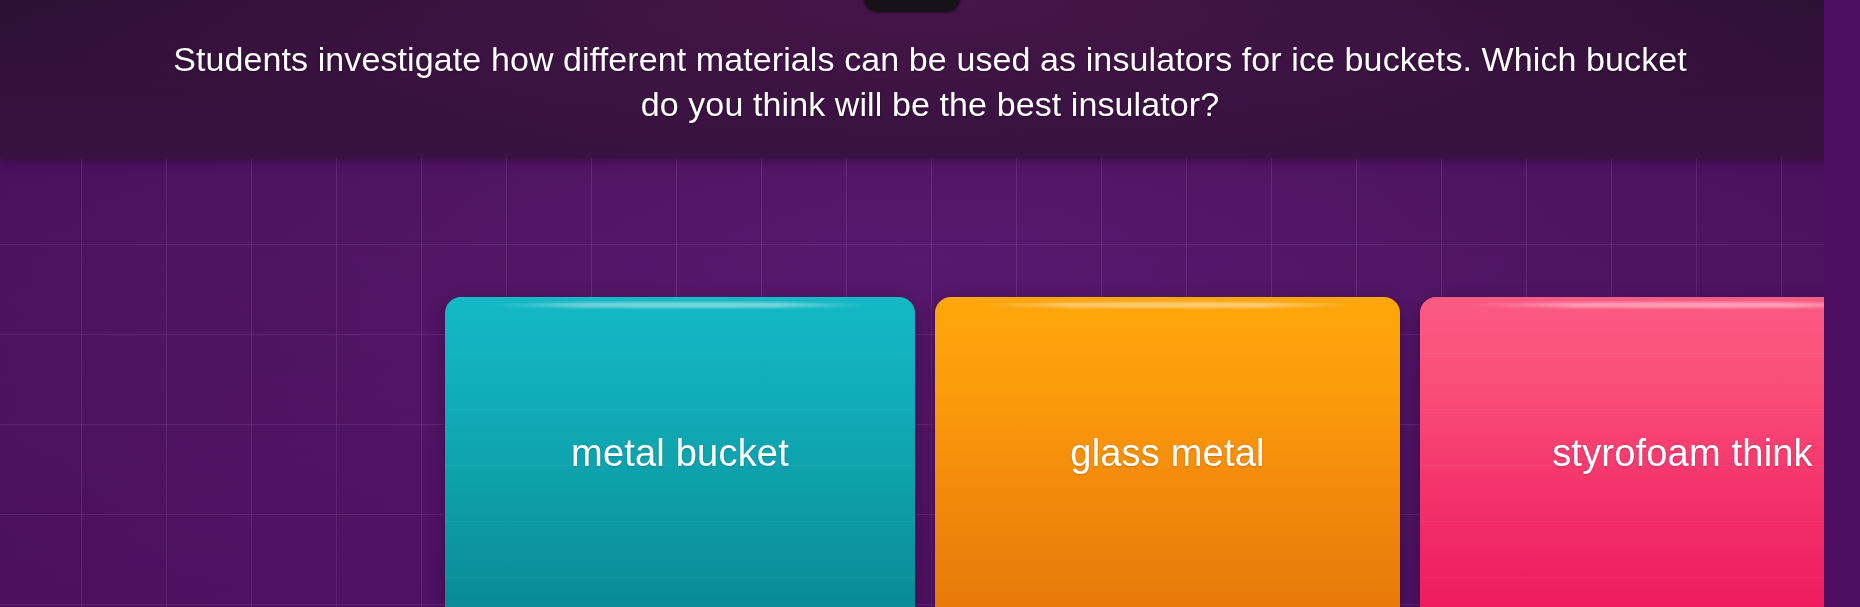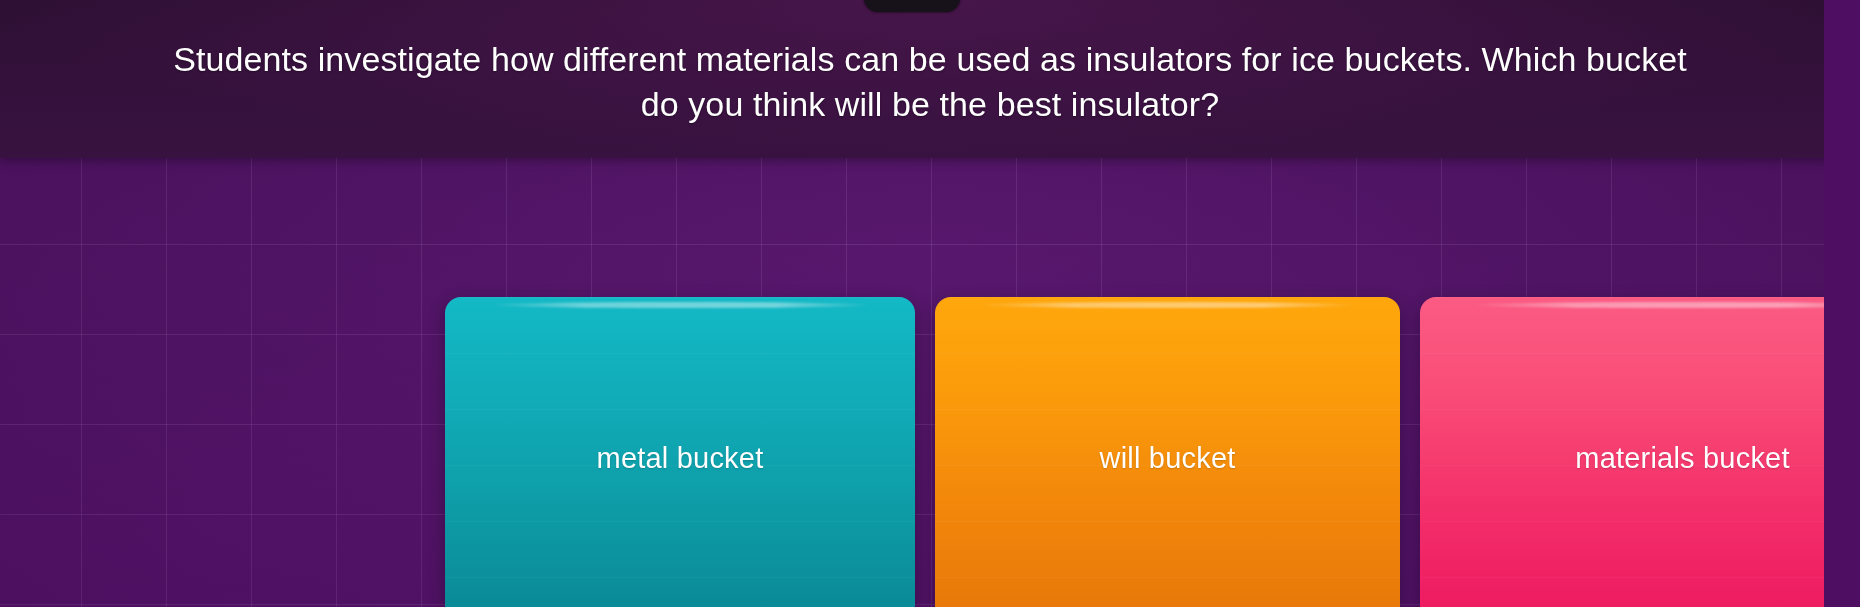--- a/index.html
+++ b/index.html
@@ -147,21 +147,21 @@
       rgba(255,255,255,0.035) 1px,
       rgba(255,255,255,0) 1px,
       rgba(255,255,255,0) 56px);
     pointer-events: none;
   }
 
   .answer-label {
     position: relative;
     z-index: 2;
     color: #ffffff;
-    font-size: 29px;
+    font-size: 38px;
     font-weight: 400;
     letter-spacing: 0.2px;
     white-space: nowrap;
     padding-bottom: 132px;
     text-shadow: 0 1px 2px rgba(0,0,0,0.18);
   }
 </style>
 </head>
 <body>
 
@@ -178,22 +178,22 @@
     <div class="vignette"></div>
   </div>
 
   <div class="answers">
 
     <div class="answer-card teal">
       <span class="answer-label">metal bucket</span>
     </div>
 
     <div class="answer-card orange">
-      <span class="answer-label">will bucket</span>
+      <span class="answer-label">glass metal</span>
     </div>
 
     <div class="answer-card pink">
-      <span class="answer-label">materials bucket</span>
+      <span class="answer-label">styrofoam think</span>
     </div>
 
   </div>
 
 </div>
 
 </body></html>

